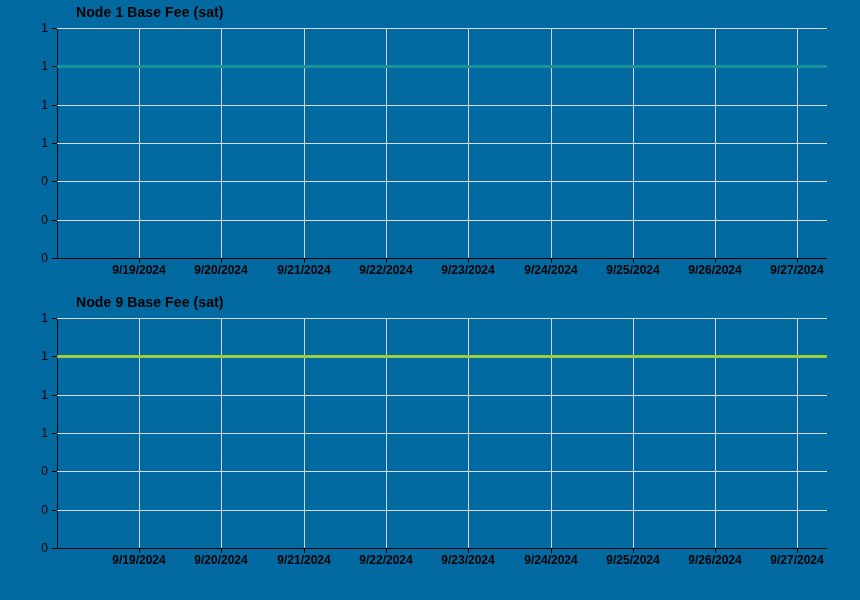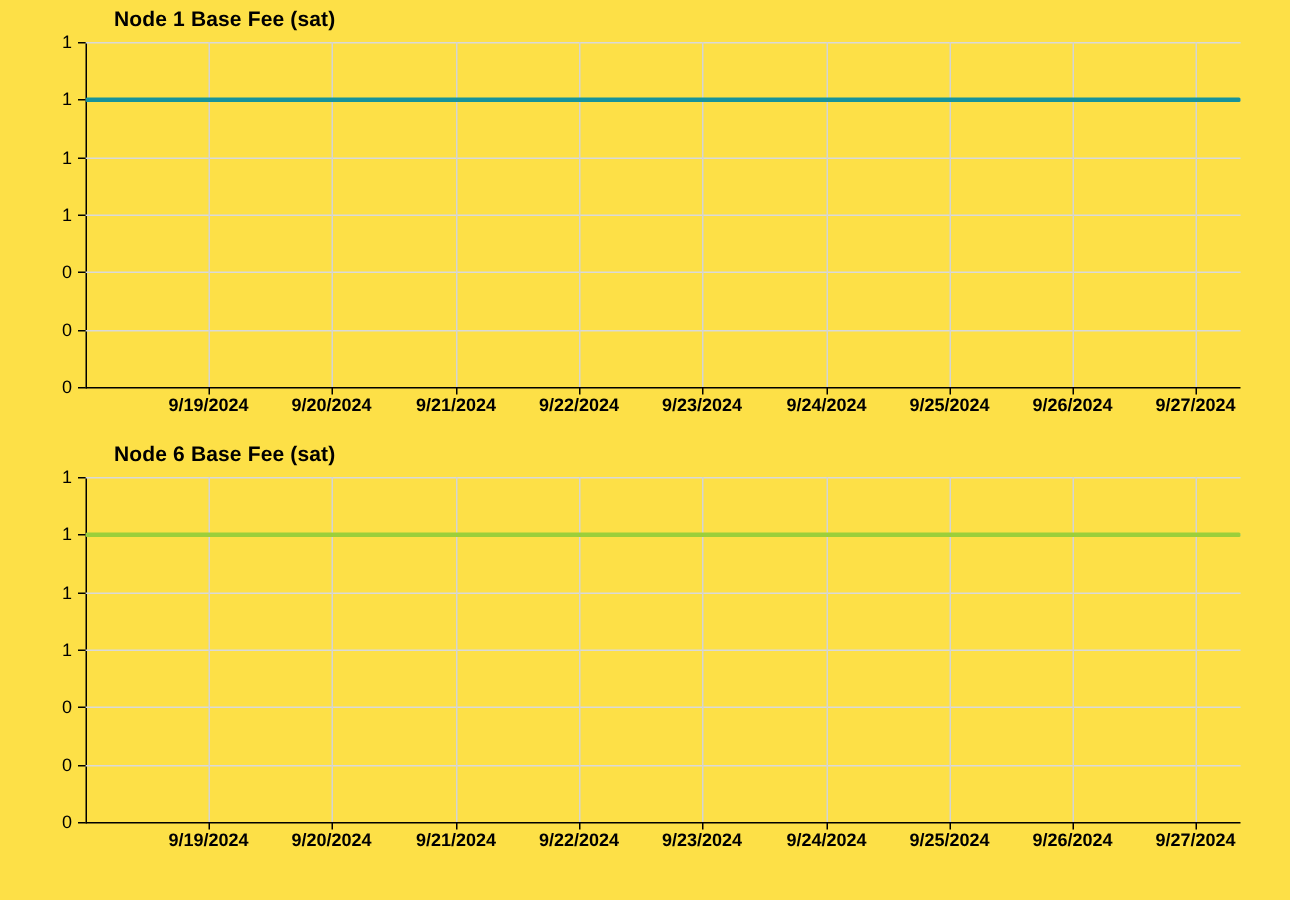--- a/index.html
+++ b/index.html
@@ -2,21 +2,21 @@
 <html><head>
 <meta charset="utf-8">
 <style>
   html, body { margin: 0; padding: 0; background: #ffffff; }
   body {
     width: 860px; height: 600px; overflow: hidden; position: relative;
     font-family: "Liberation Sans", "DejaVu Sans", sans-serif;
     -webkit-font-smoothing: antialiased;
   }
   .chart {
-    position: absolute; left: 0; width: 860px; background: #fde047;
+    position: absolute; left: 0; width: 860px; background: #0369a1;
   }
   #chart-0 { top: 0; height: 290px; }
   #chart-1 { top: 290px; height: 310px; }
   .chart-title {
     position: absolute; left: 76px; top: 4px;
     font-size: 14px; font-weight: bold; color: #000000;
     letter-spacing: 0.1px; white-space: nowrap; margin: 0;
   }
   .plot {
     position: absolute; left: 57px; top: 28px; width: 770px; height: 230px;
@@ -104,21 +104,21 @@
     <div class="x-tick-label" style="left: 511px;">9/24/2024</div>
     <div class="x-tick" style="left: 633px;"></div>
     <div class="x-tick-label" style="left: 593px;">9/25/2024</div>
     <div class="x-tick" style="left: 715px;"></div>
     <div class="x-tick-label" style="left: 675px;">9/26/2024</div>
     <div class="x-tick" style="left: 797px;"></div>
     <div class="x-tick-label" style="left: 757px;">9/27/2024</div>
   </div>
 
 <div class="chart" id="chart-1">
-  <h2 class="chart-title">Node 6 Base Fee (sat)</h2>
+  <h2 class="chart-title">Node 9 Base Fee (sat)</h2>
   <div class="y-axis-line"></div>
   <div class="x-axis-line"></div>
   <div class="plot">
       <div class="gridline-h" style="top: 0px;"></div>
       <div class="gridline-h" style="top: 38px;"></div>
       <div class="gridline-h" style="top: 77px;"></div>
       <div class="gridline-h" style="top: 115px;"></div>
       <div class="gridline-h" style="top: 153px;"></div>
       <div class="gridline-h" style="top: 192px;"></div>
       <div class="gridline-v" style="left: 82px;"></div>

